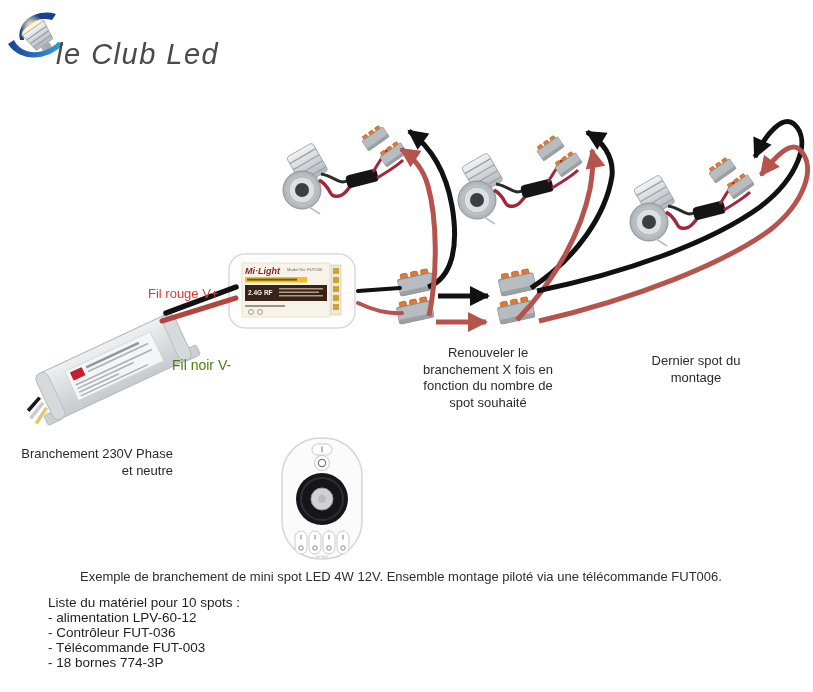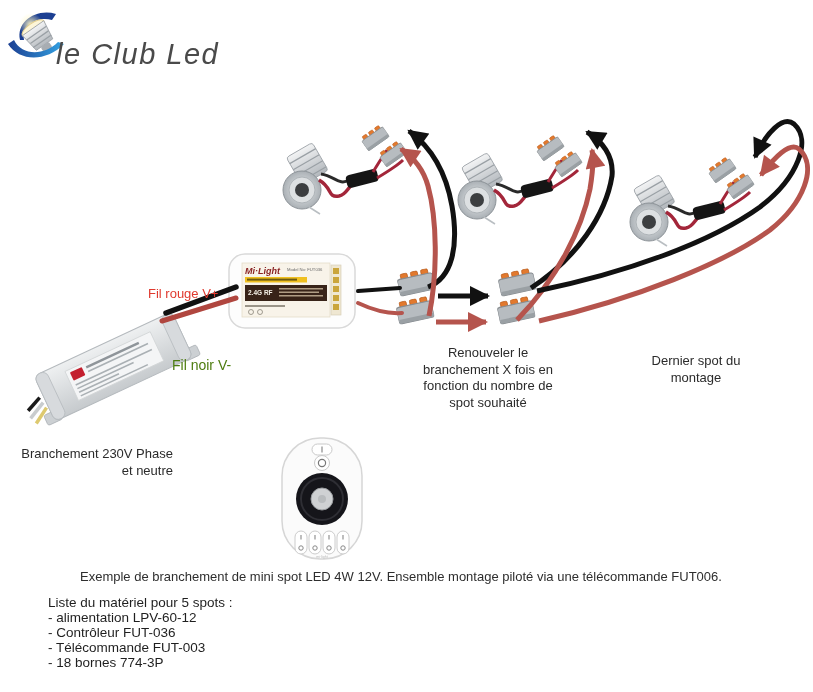--- a/index.html
+++ b/index.html
@@ -225,20 +225,20 @@
 
   <div class="abs lbl lbl-red">Fil rouge V+</div>
   <div class="abs lbl lbl-black">Fil noir V-</div>
   <div class="abs lbl lbl-repeat">Renouveler le branchement X fois en fonction du nombre de spot souhaité</div>
   <div class="abs lbl lbl-last">Dernier spot du montage</div>
   <div class="abs lbl lbl-mains">Branchement 230V Phase et neutre</div>
 
   <div class="abs caption">Exemple de branchement de mini spot LED 4W 12V. Ensemble montage piloté via une télécommande FUT006.</div>
 
   <div class="abs materials">
-    <div>Liste du matériel pour 5 spots :</div>
+    <div>Liste du matériel pour 10 spots :</div>
     <div>- alimentation LPV-60-12</div>
     <div>- Contrôleur FUT-036</div>
     <div>- Télécommande FUT-003</div>
     <div>- 18 bornes 774-3P</div>
   </div>
 
 </div>
 
 </body></html>

